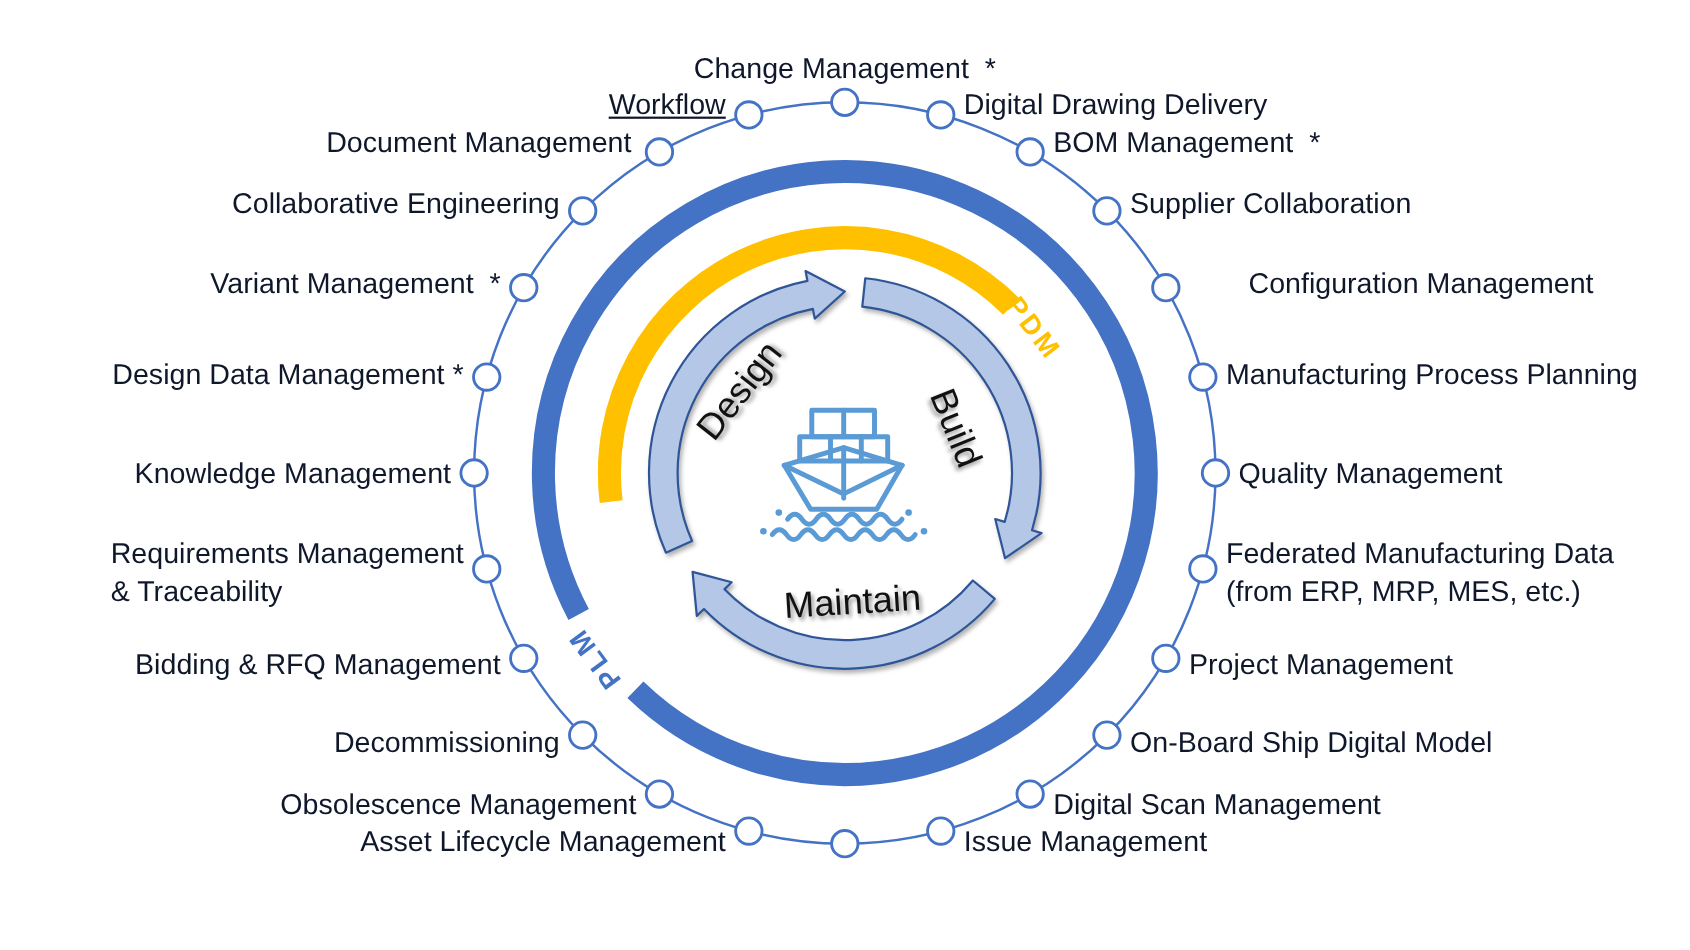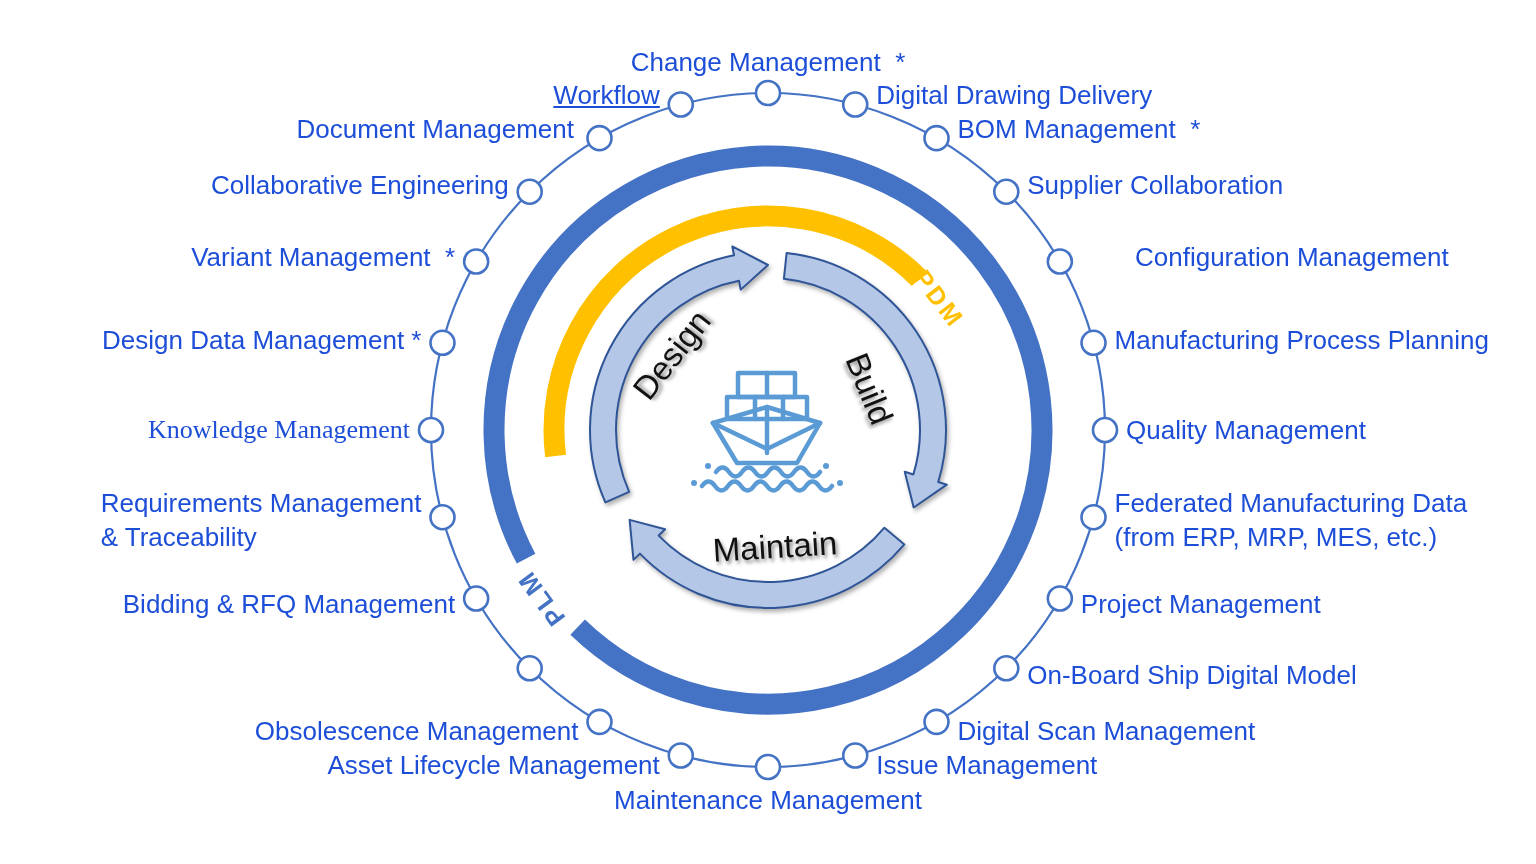--- a/index.html
+++ b/index.html
@@ -4,21 +4,21 @@
 <style>
   html,body{margin:0;padding:0;background:#ffffff;}
   body{width:1536px;height:864px;overflow:hidden;font-family:"Liberation Sans",sans-serif;}
   .stage{position:relative;width:1536px;height:864px;background:#ffffff;}
   .stage svg{position:absolute;left:0;top:0;}
   .labels{position:absolute;left:0;top:0;width:1536px;height:864px;pointer-events:none;}
   .node-label{
     position:absolute;
     font-size:26px;
     line-height:34px;
-    color:#1d4ed8;
+    color:#0f172a;
     white-space:pre;
   }
   .cycle-label{
     position:absolute;
     font-size:33px;
     color:#111111;
     white-space:pre;
     text-shadow:2px 3px 4px rgba(0,0,0,0.45);
   }
   .ring-label{
@@ -92,27 +92,27 @@
       <div class="node-label" style="left: 1027.29px; top: 184.634px; transform: translateY(-50%);">Supplier Collaboration</div>
       <div class="node-label" style="left: 1135px; top: 256.5px; transform: translateY(-50%);">Configuration Management</div>
       <div class="node-label" style="left: 1114.52px; top: 340.19px; transform: translateY(-50%);">Manufacturing Process Planning</div>
       <div class="node-label" style="left: 1126px; top: 430px; transform: translateY(-50%);">Quality Management</div>
       <div class="node-label" style="left: 1114.52px; top: 519.81px; transform: translateY(-50%);">Federated Manufacturing Data
 (from ERP, MRP, MES, etc.)</div>
       <div class="node-label" style="left: 1080.85px; top: 603.5px; transform: translateY(-50%);">Project Management</div>
       <div class="node-label" style="left: 1027.29px; top: 675.366px; transform: translateY(-50%); text-align: right;">On-Board Ship Digital Model</div>
       <div class="node-label" style="left: 957.5px; top: 730.511px; transform: translateY(-50%);">Digital Scan Management</div>
       <div class="node-label" style="left: 876.222px; top: 765.176px; transform: translateY(-50%);">Issue Management</div>
-      <div class="node-label" style="left: 768px; top: 800px; transform: translate(-50%, -50%); text-align: center;">Maintenance Management</div>
       <div class="node-label" style="right: 876.222px; top: 765.176px; transform: translateY(-50%); text-align: left;">Asset Lifecycle Management</div>
       <div class="node-label" style="right: 957.5px; top: 730.511px; transform: translateY(-50%); text-align: center;">Obsolescence Management</div>
+      <div class="node-label" style="right: 1027.29px; top: 675.366px; transform: translateY(-50%); text-align: left;">Decommissioning</div>
       <div class="node-label" style="right: 1080.85px; top: 603.5px; transform: translateY(-50%); text-align: left;">Bidding &amp; RFQ Management</div>
       <div class="node-label" style="right: 1114.52px; top: 519.81px; transform: translateY(-50%); text-align: left;">Requirements Management
 &amp; Traceability</div>
-      <div class="node-label" style="right: 1126px; top: 430px; transform: translateY(-50%); text-align: right; font-family: Liberation Serif, serif;">Knowledge Management</div>
+      <div class="node-label" style="right: 1126px; top: 430px; transform: translateY(-50%); text-align: right;">Knowledge Management</div>
       <div class="node-label" style="right: 1114.52px; top: 340.19px; transform: translateY(-50%); text-align: left;">Design Data Management *</div>
       <div class="node-label" style="right: 1080.85px; top: 256.5px; transform: translateY(-50%); text-align: left;">Variant Management  *</div>
       <div class="node-label" style="right: 1027.29px; top: 184.634px; transform: translateY(-50%); text-align: left;">Collaborative Engineering</div>
       <div class="node-label" style="right: 962px; top: 129.489px; transform: translateY(-50%); text-align: left;">Document Management</div>
       <div class="node-label" style="right: 876.222px; top: 94.8237px; transform: translateY(-50%); text-align: left; text-decoration: underline;">Workflow</div>
       <div class="cycle-label" style="left: 671.863px; top: 354.889px; transform: translate(-50%, -50%) rotate(-52deg);">Design</div>
       <div class="cycle-label" style="left: 869.063px; top: 389.168px; transform: translate(-50%, -50%) rotate(68deg);">Build</div>
       <div class="cycle-label" style="left: 775.143px; top: 546.782px; transform: translate(-50%, -50%) rotate(-3.5deg);">Maintain</div>
       <div class="ring-label" style="color: rgb(255, 192, 0); left: 938.571px; top: 299.116px; transform: translate(-50%, -50%) rotate(52.5deg);">PDM</div>
       <div class="ring-label" style="color: rgb(68, 114, 196); left: 541.312px; top: 597.74px; transform: translate(-50%, -50%) rotate(-126.5deg);">PLM</div>

